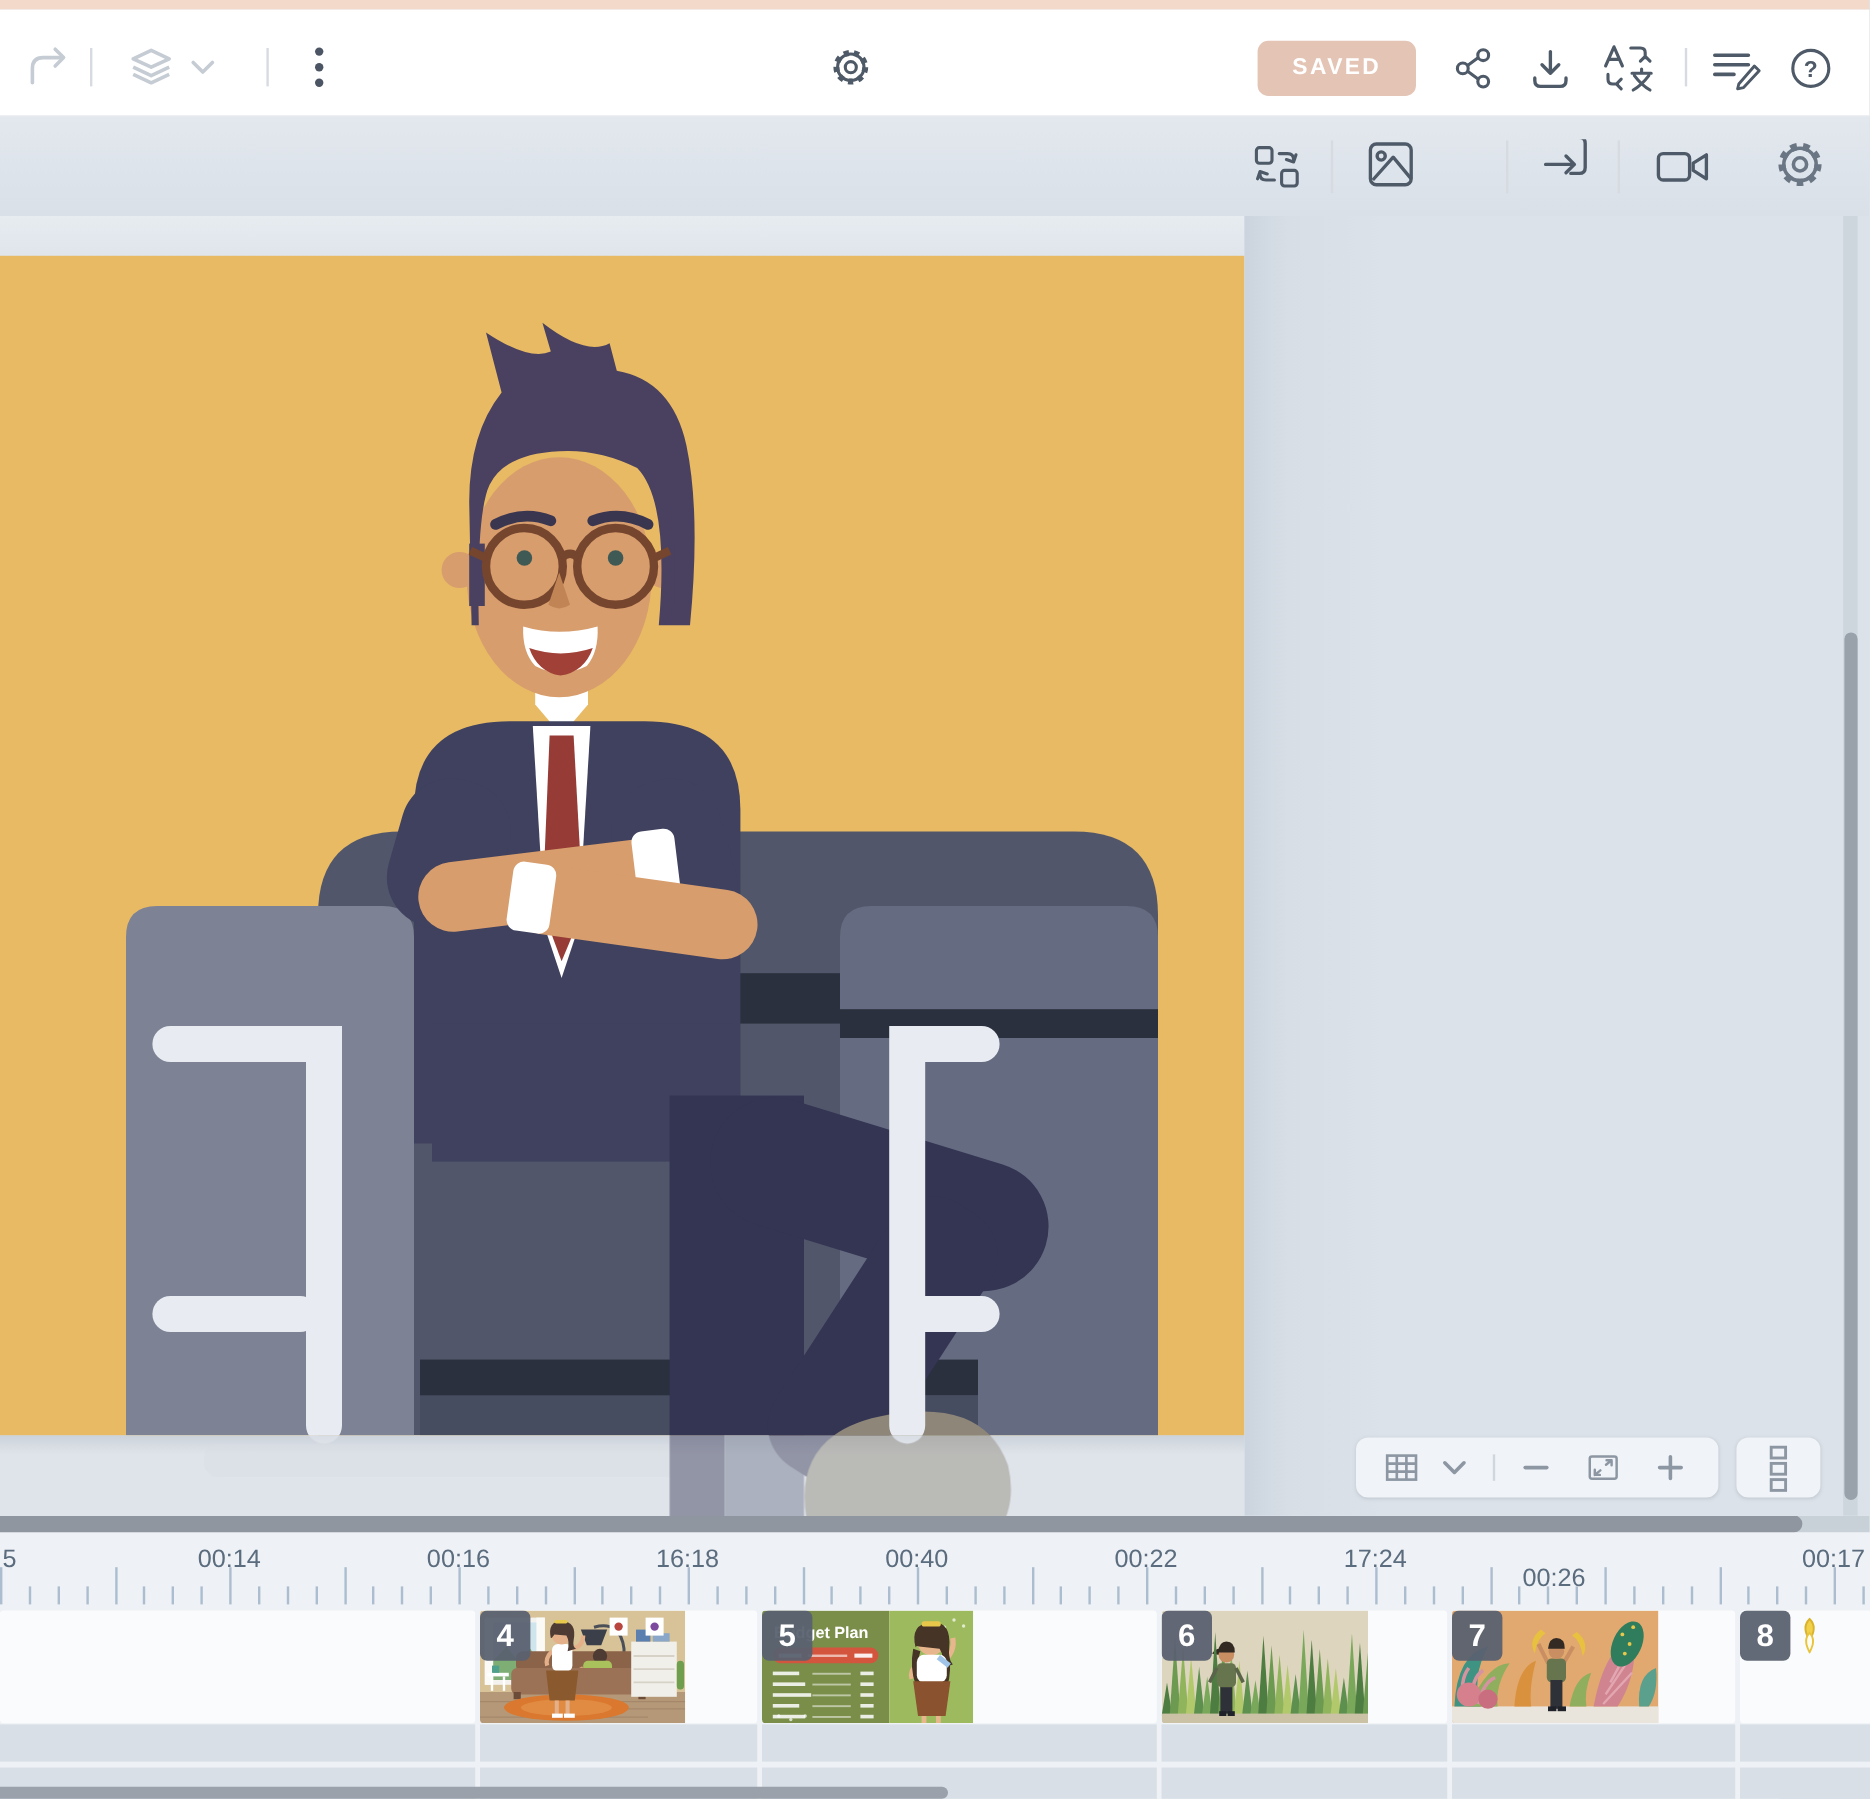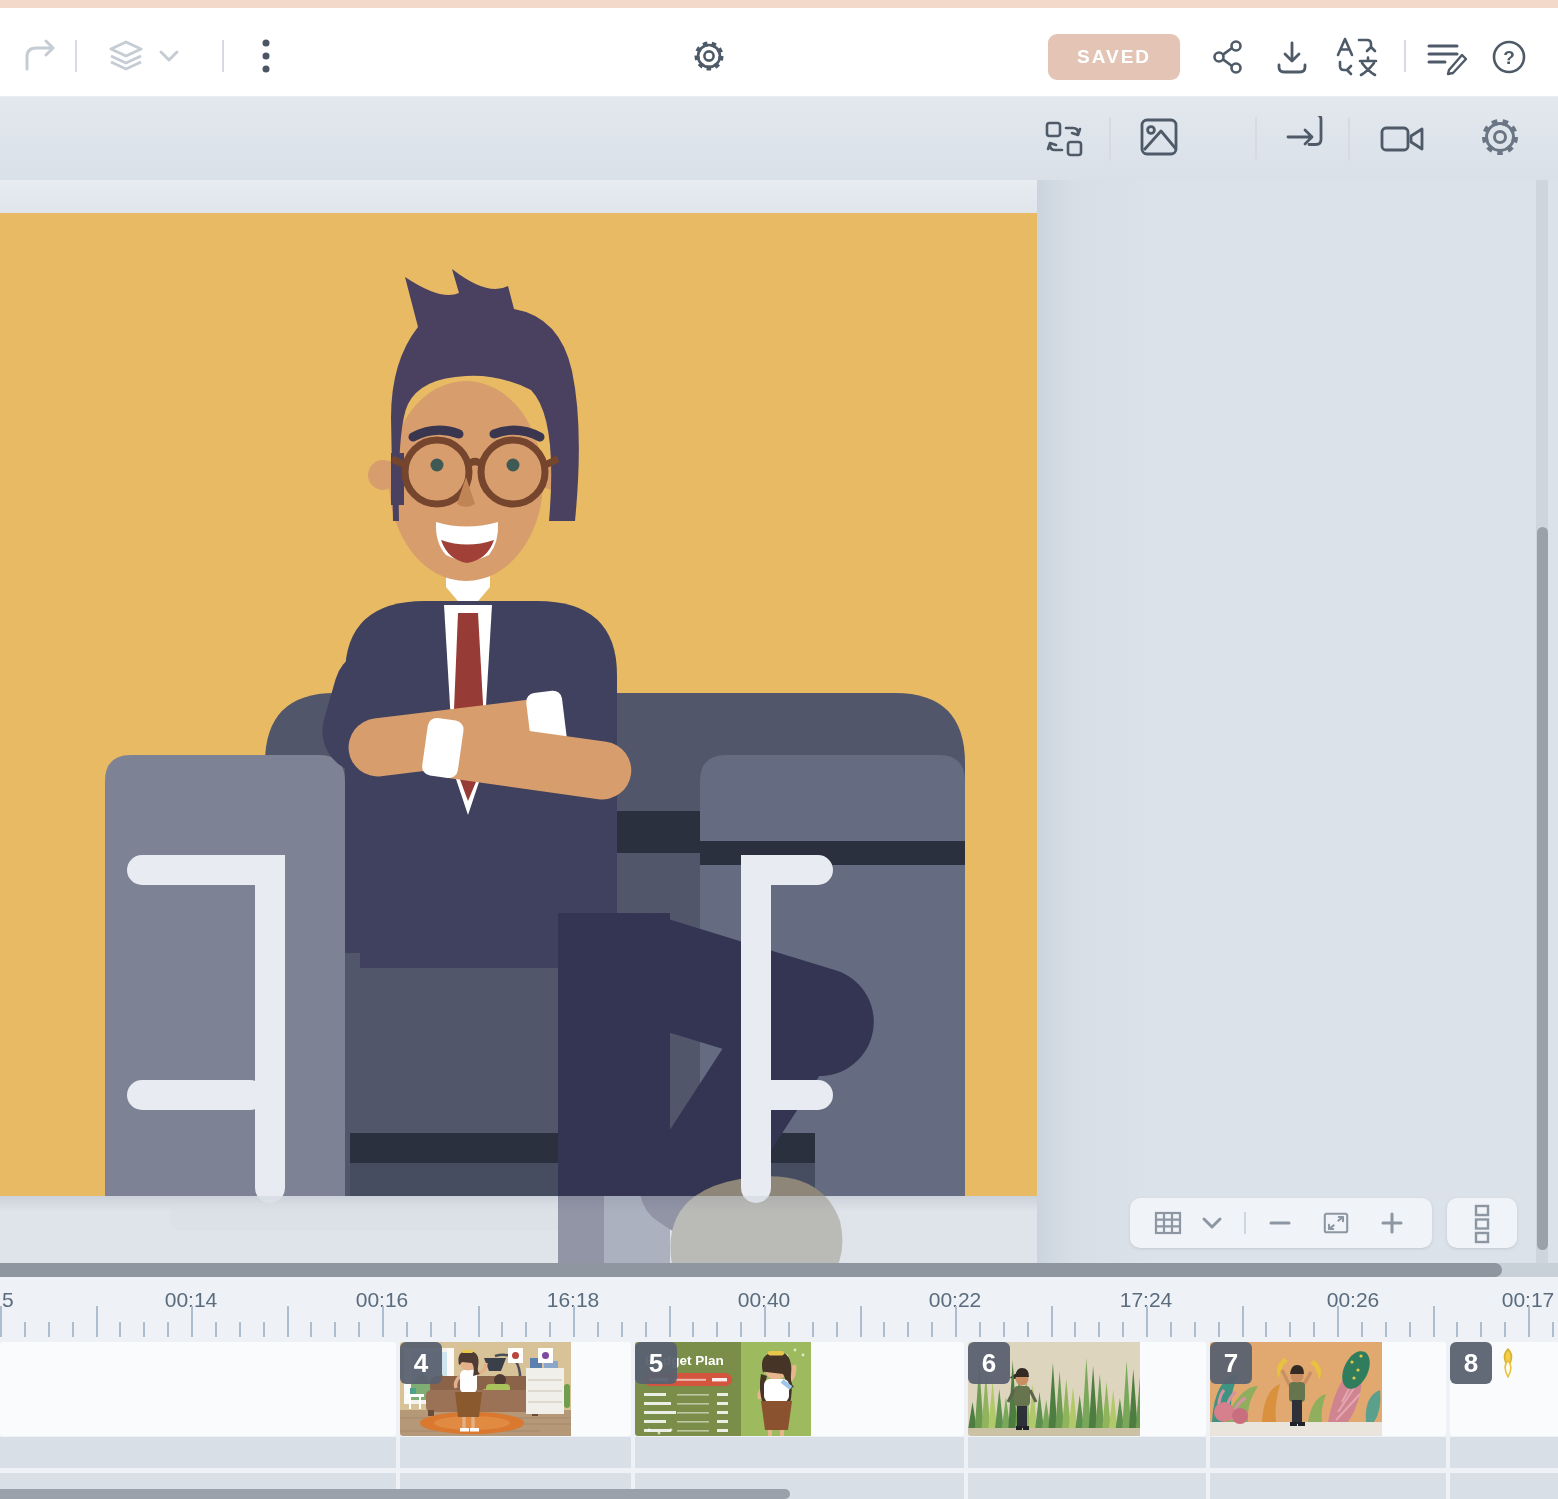--- a/index.html
+++ b/index.html
@@ -319,21 +319,21 @@
 
 <div id="timeline" class="abs">
   <div id="ruler">
       <span class="ruler-label" style="left: 2px;">5</span>
       <span class="ruler-label" style="left: 191px; transform: translateX(-50%);">00:14</span>
       <span class="ruler-label" style="left: 382px; transform: translateX(-50%);">00:16</span>
       <span class="ruler-label" style="left: 573px; transform: translateX(-50%);">16:18</span>
       <span class="ruler-label" style="left: 764px; transform: translateX(-50%);">00:40</span>
       <span class="ruler-label" style="left: 955px; transform: translateX(-50%);">00:22</span>
       <span class="ruler-label" style="left: 1146px; transform: translateX(-50%);">17:24</span>
-      <span class="ruler-label" style="left: 1353px; transform: translateX(-50%);">00:26</span>
+      <span class="ruler-label" style="left: 1295px; transform: translateX(-50%); margin-top: 16px;">00:26</span>
       <span class="ruler-label" style="left: 1528px; transform: translateX(-50%);">00:17</span>
       <div class="tick tall" style="left: 0px;"></div>
       <div class="tick short" style="left: 23.875px;"></div>
       <div class="tick short" style="left: 47.75px;"></div>
       <div class="tick short" style="left: 71.625px;"></div>
       <div class="tick tall" style="left: 95.5px;"></div>
       <div class="tick short" style="left: 119.375px;"></div>
       <div class="tick short" style="left: 143.25px;"></div>
       <div class="tick short" style="left: 167.125px;"></div>
       <div class="tick tall" style="left: 191px;"></div>

